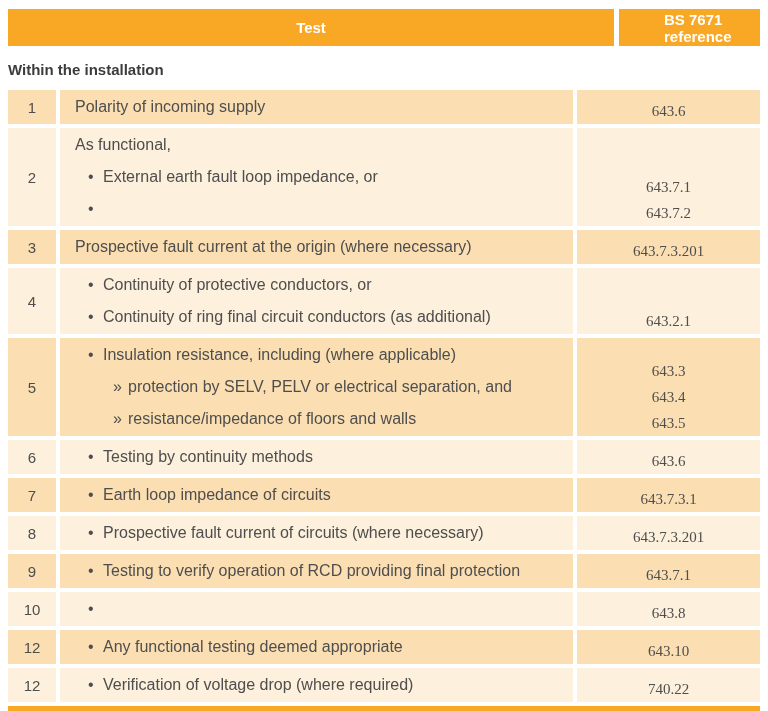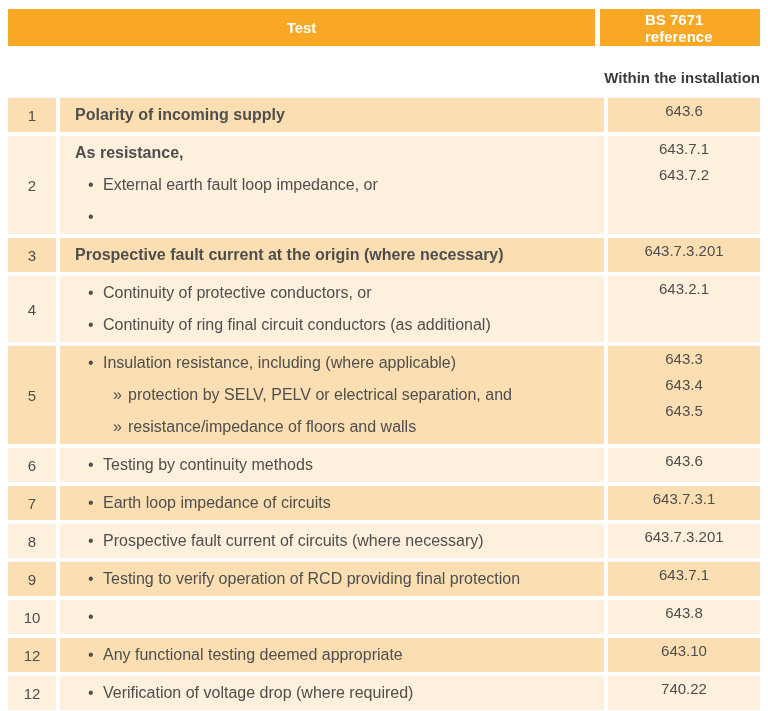--- a/index.html
+++ b/index.html
@@ -32,28 +32,28 @@
   .head-cell {
     background: var(--orange);
     color: var(--header-text);
     font-weight: bold;
     font-size: 15px;
     display: flex;
     align-items: center;
     justify-content: center;
   }
   .head-cell.test { flex: 1; }
-  .head-cell.ref { width: 160px; padding-left: 45px; }
+  .head-cell.ref { width: 141px; padding-left: 45px; }
   
   .section-title {
-    text-align: right;
+    text-align: left;
     font-weight: bold;
     font-size: 15px;
     color: var(--heading-text);
-    margin: 22px 0 10px 0;
+    margin: 14px 0 10px 0;
     line-height: 20px;
   }
   
   .row {
     display: flex;
     gap: 4px;
     margin-bottom: 4px;
     min-height: 31px;
   }
   .row .num-cell {
@@ -64,37 +64,38 @@
     font-size: 15px;
   }
   .row .desc-cell {
     flex: 1;
     display: flex;
     flex-direction: column;
     justify-content: center;
     padding: 1px 10px 1px 0;
   }
   .row .ref-cell {
-    width: 152px;
+    width: 183px;
     display: flex;
     flex-direction: column;
     align-items: center;
-    justify-content: flex-start;
-    font-size: 15px;
+    justify-content: flex-end;
+    font-size: 15px;
+    font-family: Liberation Serif, serif;
   }
   .row.dark .num-cell, .row.dark .desc-cell, .row.dark .ref-cell { background: var(--row-dark); }
   .row.light .num-cell, .row.light .desc-cell, .row.light .ref-cell { background: var(--row-light); }
   .line {
     display: flex;
     align-items: center;
     min-height: 32px;
     font-size: 16px;
     line-height: 22px;
   }
-  .line.plain { padding-left: 15px; font-weight: bold; }
+  .line.plain { padding-left: 15px; }
   .line.bullet { padding-left: 28px; }
   .line.sub { padding-left: 53px; }
   .marker {
     width: 15px;
     flex: 0 0 15px;
     text-align: left;
   }
   .ref-line { line-height: 26px; }
   
   .bottom-bar {
@@ -128,21 +129,21 @@
           </div>
         </div>
     <div class="ref-cell">
           <div class="ref-line">643.6</div>
         </div>
   </div>
       <div class="row light">
     <div class="num-cell">2</div>
     <div class="desc-cell">
           <div class="line plain">
-            <span>As resistance,</span>
+            <span>As functional,</span>
           </div>
           <div class="line bullet">
             <span class="marker">•</span>
             <span>External earth fault loop impedance, or</span>
           </div>
           <div class="line bullet">
             <span class="marker">•</span>
           </div>
         </div>
     <div class="ref-cell">

